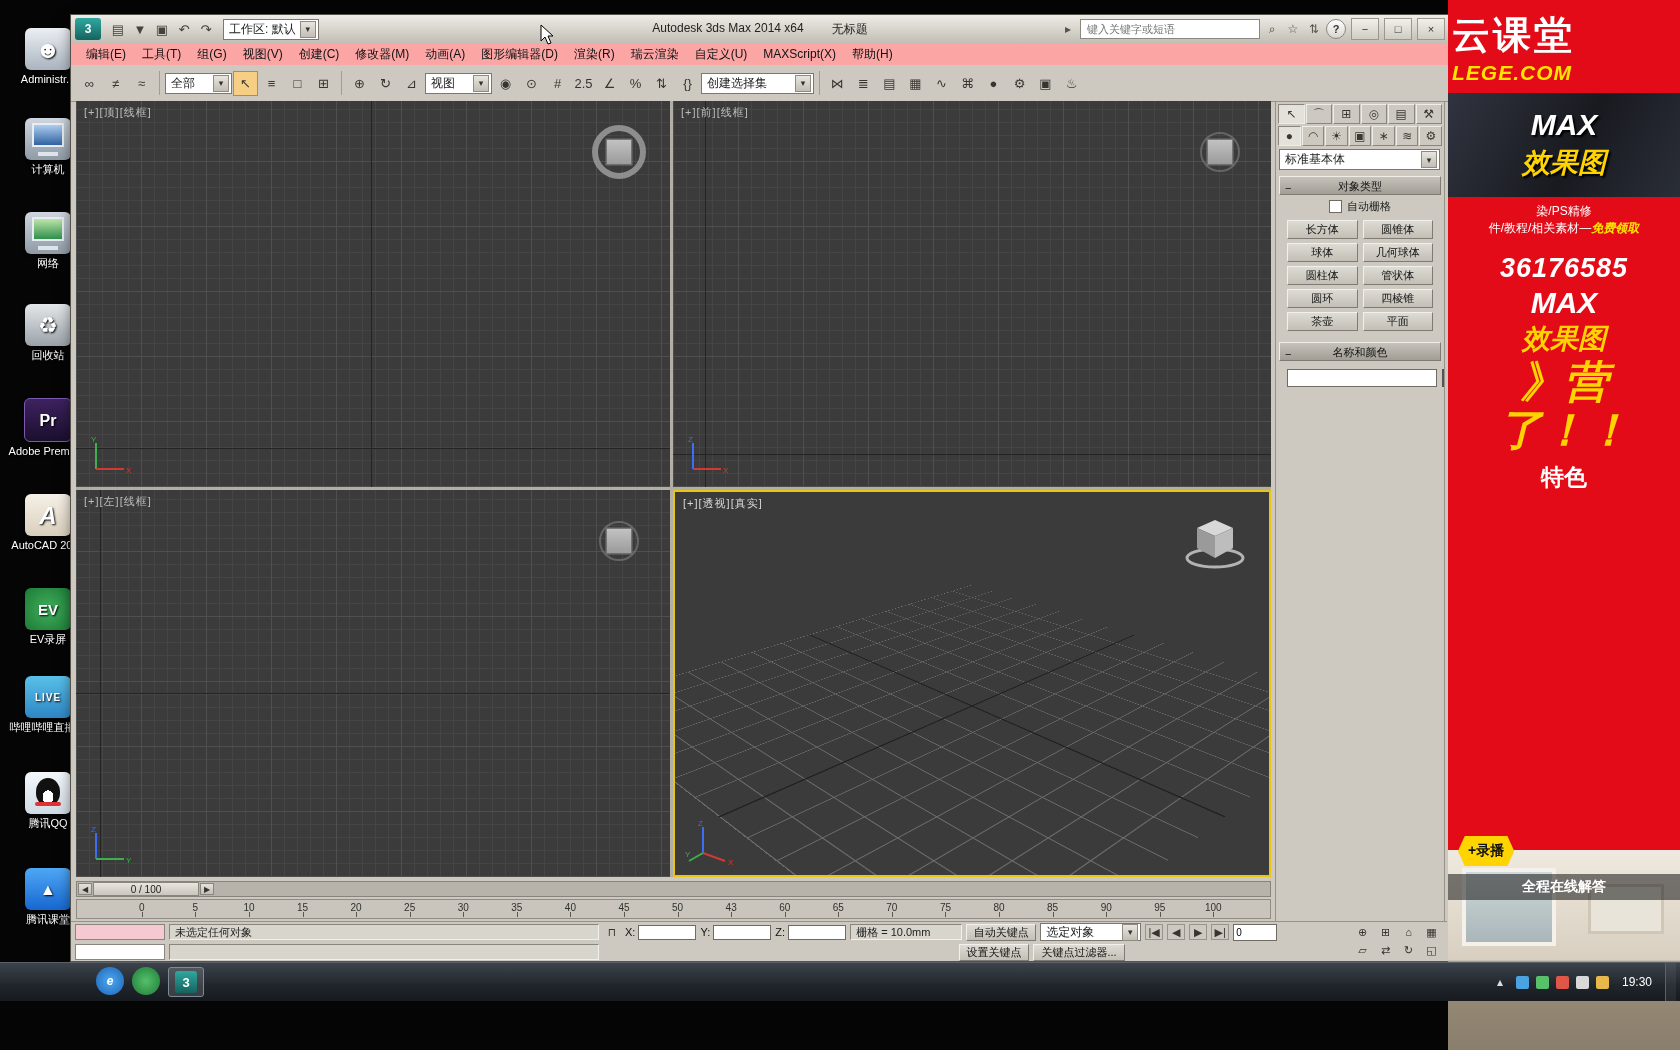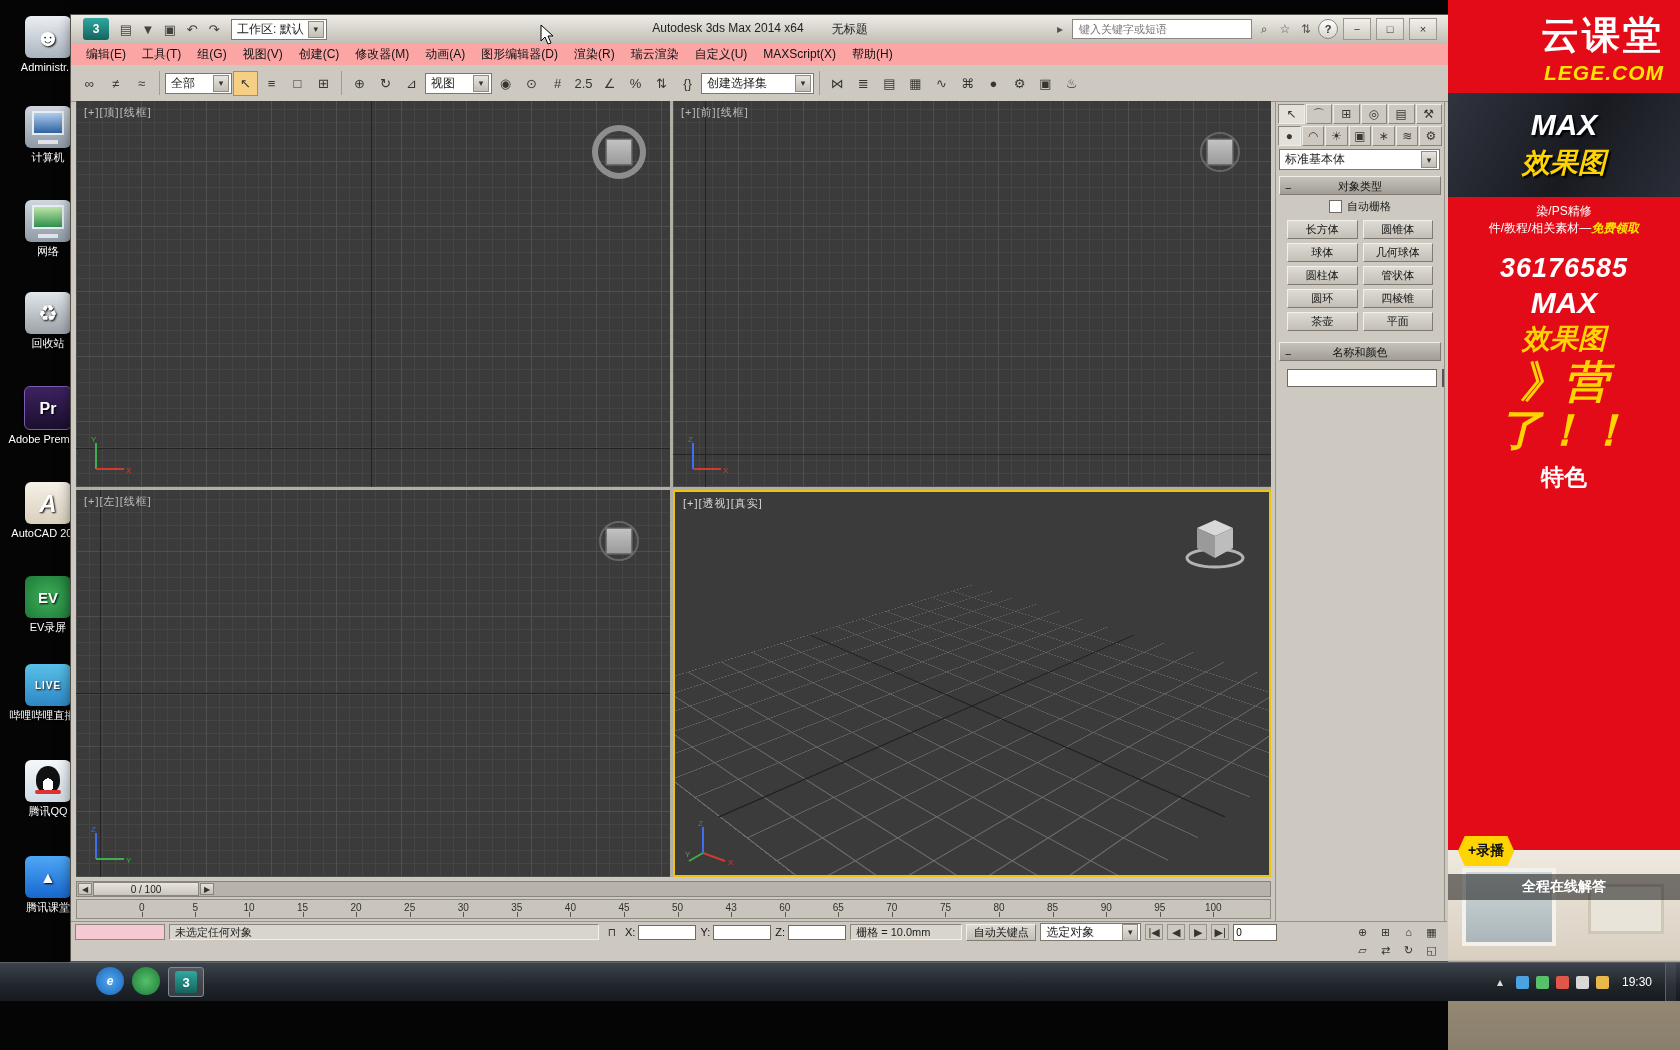--- a/index.html
+++ b/index.html
@@ -2,21 +2,21 @@
 <html><head>
 <meta charset="utf-8">
 <style>
   html,body{margin:0;padding:0;overflow:hidden}
   body{width:1680px;height:1050px;background:#050505;position:relative;
        font-family:"Liberation Sans","DejaVu Sans",sans-serif;font-size:12px;color:#111;}
 
   
   .dicon{position:absolute;left:4px;width:88px;text-align:center;color:#fff;font-size:11px;
          text-shadow:1px 1px 2px #000;line-height:13px;cursor:default}
-  .dicon .ico{width:46px;height:42px;margin:0 auto 3px;border-radius:6px;display:flex;align-items:center;
+  .dicon .ico{width:46px;height:42px;margin:12px auto 3px;border-radius:6px;display:flex;align-items:center;
               justify-content:center;font-weight:bold;color:#fff;position:relative;box-shadow:0 1px 3px rgba(0,0,0,.6)}
   .ico-admin{background:linear-gradient(#eceff3,#aab4bf);color:#4d6275;font-size:24px}
   .ico-admin::before{content:"☻";}
   .ico-screen{background:linear-gradient(#cfd6de,#8f9aa6)}
   .ico-screen::before{content:"";position:absolute;inset:5px 7px 13px;background:linear-gradient(#aecdf0,#2f63a0);border:2px solid #e8edf2}
   .ico-screen::after{content:"";position:absolute;bottom:4px;left:50%;width:20px;height:4px;background:#dde4ea;transform:translateX(-50%)}
   .ico-net::before{background:linear-gradient(#bde6a8,#2f8f4e)!important}
   .ico-bin{background:linear-gradient(#e3e7ea,#9aa2a9);color:#5c666e;font-size:22px}
   .ico-bin::before{content:"♻";}
   .ico-pr{background:linear-gradient(#3d2260,#1b0f2e);color:#c9a3f7;font-size:16px;border:1px solid #7b5ab0}
@@ -27,21 +27,21 @@
   .ico-qq::before{content:"";position:absolute;left:50%;top:6px;width:24px;height:28px;transform:translateX(-50%);
                   background:radial-gradient(ellipse 9px 11px at 50% 68%,#fff 60%,transparent 61%),#111;border-radius:50% 50% 46% 46%}
   .ico-qq::after{content:"";position:absolute;left:50%;bottom:8px;width:26px;height:4px;transform:translateX(-50%);background:#d33;border-radius:2px}
   .ico-kt{background:linear-gradient(#4fa8f5,#1667d0);font-size:20px}
   .ico-kt::before{content:"▲";font-size:16px;color:#fff}
 
   
   .max-window{position:absolute;left:70px;top:14px;width:1378px;height:946px;background:#cdc9c0;
               border:1px solid #55524c;box-shadow:3px 4px 14px rgba(0,0,0,.65)}
   .titlebar{position:absolute;left:0;top:0;right:0;height:28px;background:linear-gradient(#eeece6,#c2beb5);
-            display:flex;align-items:center;padding:0 12px;border-bottom:1px solid #9b978f}
+            display:flex;align-items:center;padding:0 4px;border-bottom:1px solid #9b978f}
   .logo{width:26px;height:22px;background:linear-gradient(#2fa8a0,#15635e);border-radius:3px;color:#fff;
         display:flex;align-items:center;justify-content:center;font-weight:bold;margin-right:6px}
   .logo::before{content:"3"}
   .qa{width:20px;height:20px;display:flex;align-items:center;justify-content:center;color:#44423d;font-size:13px;border:1px solid transparent}
   .qa-new::before{content:"▤"} .qa-open::before{content:"▼"} .qa-save::before{content:"▣"}
   .qa-undo::before{content:"↶"} .qa-redo::before{content:"↷"}
   .combo{height:19px;background:#fff;border:1px solid #7c7870;display:inline-flex;align-items:center;
          padding:0 2px 0 5px;font-size:12px;color:#222}
   .combo-arrow{width:14px;height:15px;margin-left:4px;background:linear-gradient(#e8e5de,#c2beb5);
                border:1px solid #8f8b83;display:inline-flex;align-items:center;justify-content:center;font-size:9px;color:#333}
@@ -132,21 +132,21 @@
   .sfield{height:14px;background:#d8d5cd;border:1px solid;border-color:#8a867e #f2f0eb #f2f0eb #8a867e;
           display:flex;align-items:center;padding:0 5px;color:#222}
   .sbtn{height:17px;background:linear-gradient(#dedbd4,#c3bfb6);border:1px solid;border-color:#f2f0eb #7f7b73 #7f7b73 #f2f0eb;
         font-size:11px;color:#111;font-family:inherit;padding:0 6px;display:flex;align-items:center;justify-content:center}
   .coord input{width:52px;height:13px;border:1px solid #6f6b63;font-size:10px;font-family:inherit;padding:0 2px}
   .navgrid{position:absolute;right:5px;top:2px;display:grid;grid-template-columns:repeat(4,21px);grid-auto-rows:16px;gap:2px}
   .navbtn{background:#cdc9c0;border:1px solid transparent;color:#37352f;font-size:11px;display:flex;align-items:center;justify-content:center;padding:0;font-family:inherit}
 
   
   .ad{position:absolute;left:1448px;top:0;width:232px;height:1050px;background:#e30b17;color:#fff;overflow:hidden;z-index:1}
-  .ad-logo{padding:10px 16px 0;text-align:right}
+  .ad-logo{padding:10px 4px 0;text-align:left}
   .ad-logo .l1{font-size:38px;font-weight:bold;letter-spacing:3px}
   .ad-logo .l2{font-size:21px;font-weight:bold;font-style:italic;color:#ffe400;letter-spacing:1px}
   .ad-banner{height:104px;margin-top:8px;background:linear-gradient(118deg,#30343f 0%,#191a20 55%,#2a2e38 100%);
              display:flex;flex-direction:column;align-items:center;justify-content:center;gap:2px}
   .ad-banner .m{font-size:30px;font-weight:900;font-style:italic;text-shadow:2px 2px 2px #000}
   .ad-banner .f{font-size:28px;font-weight:900;font-style:italic;color:#ffd400;text-shadow:2px 2px 2px #000}
   .ad-lines{padding:6px 6px 8px;font-size:12px;line-height:17px;text-align:center}
   .ad-lines .hl{color:#ffe400;font-weight:bold;font-style:italic}
   .ad-card{background:#fff;color:#d60b12;text-align:center;padding:6px 6px 10px}
   .ad-teacher{color:#111;font-size:20px;font-weight:bold;margin-bottom:4px}
@@ -513,20 +513,27 @@
       <span class="combo" style="width:92px;height:16px">
         <span style="flex:1">选定对象</span>
         <span class="combo-arrow"></span>
       </span>
       <button class="navbtn" style="width:18px;height:16px;border-color:#98948b">|◀</button>
       <button class="navbtn" style="width:18px;height:16px;border-color:#98948b">◀</button>
       <button class="navbtn" style="width:18px;height:16px;border-color:#98948b">▶</button>
       <button class="navbtn" style="width:18px;height:16px;border-color:#98948b">▶|</button>
       <input style="width: 38px; height: 13px; border: 1px solid rgb(111, 107, 99); font-size: 10px; font-family: inherit;" value="0">
     </div>
+    <div class="srow">
+      <span class="listener-white"></span>
+      <span class="sfield" style="width:418px"></span>
+      <span style="width:352px"></span>
+      <button class="sbtn" style="width:70px">设置关键点</button>
+      <button class="sbtn" style="width:92px">关键点过滤器...</button>
+    </div>
     <div class="navgrid">
       <button class="navbtn">⊕</button>
       <button class="navbtn">⊞</button>
       <button class="navbtn">⌂</button>
       <button class="navbtn">▦</button>
       <button class="navbtn">▱</button>
       <button class="navbtn">⇄</button>
       <button class="navbtn">↻</button>
       <button class="navbtn">◱</button>
     </div>

